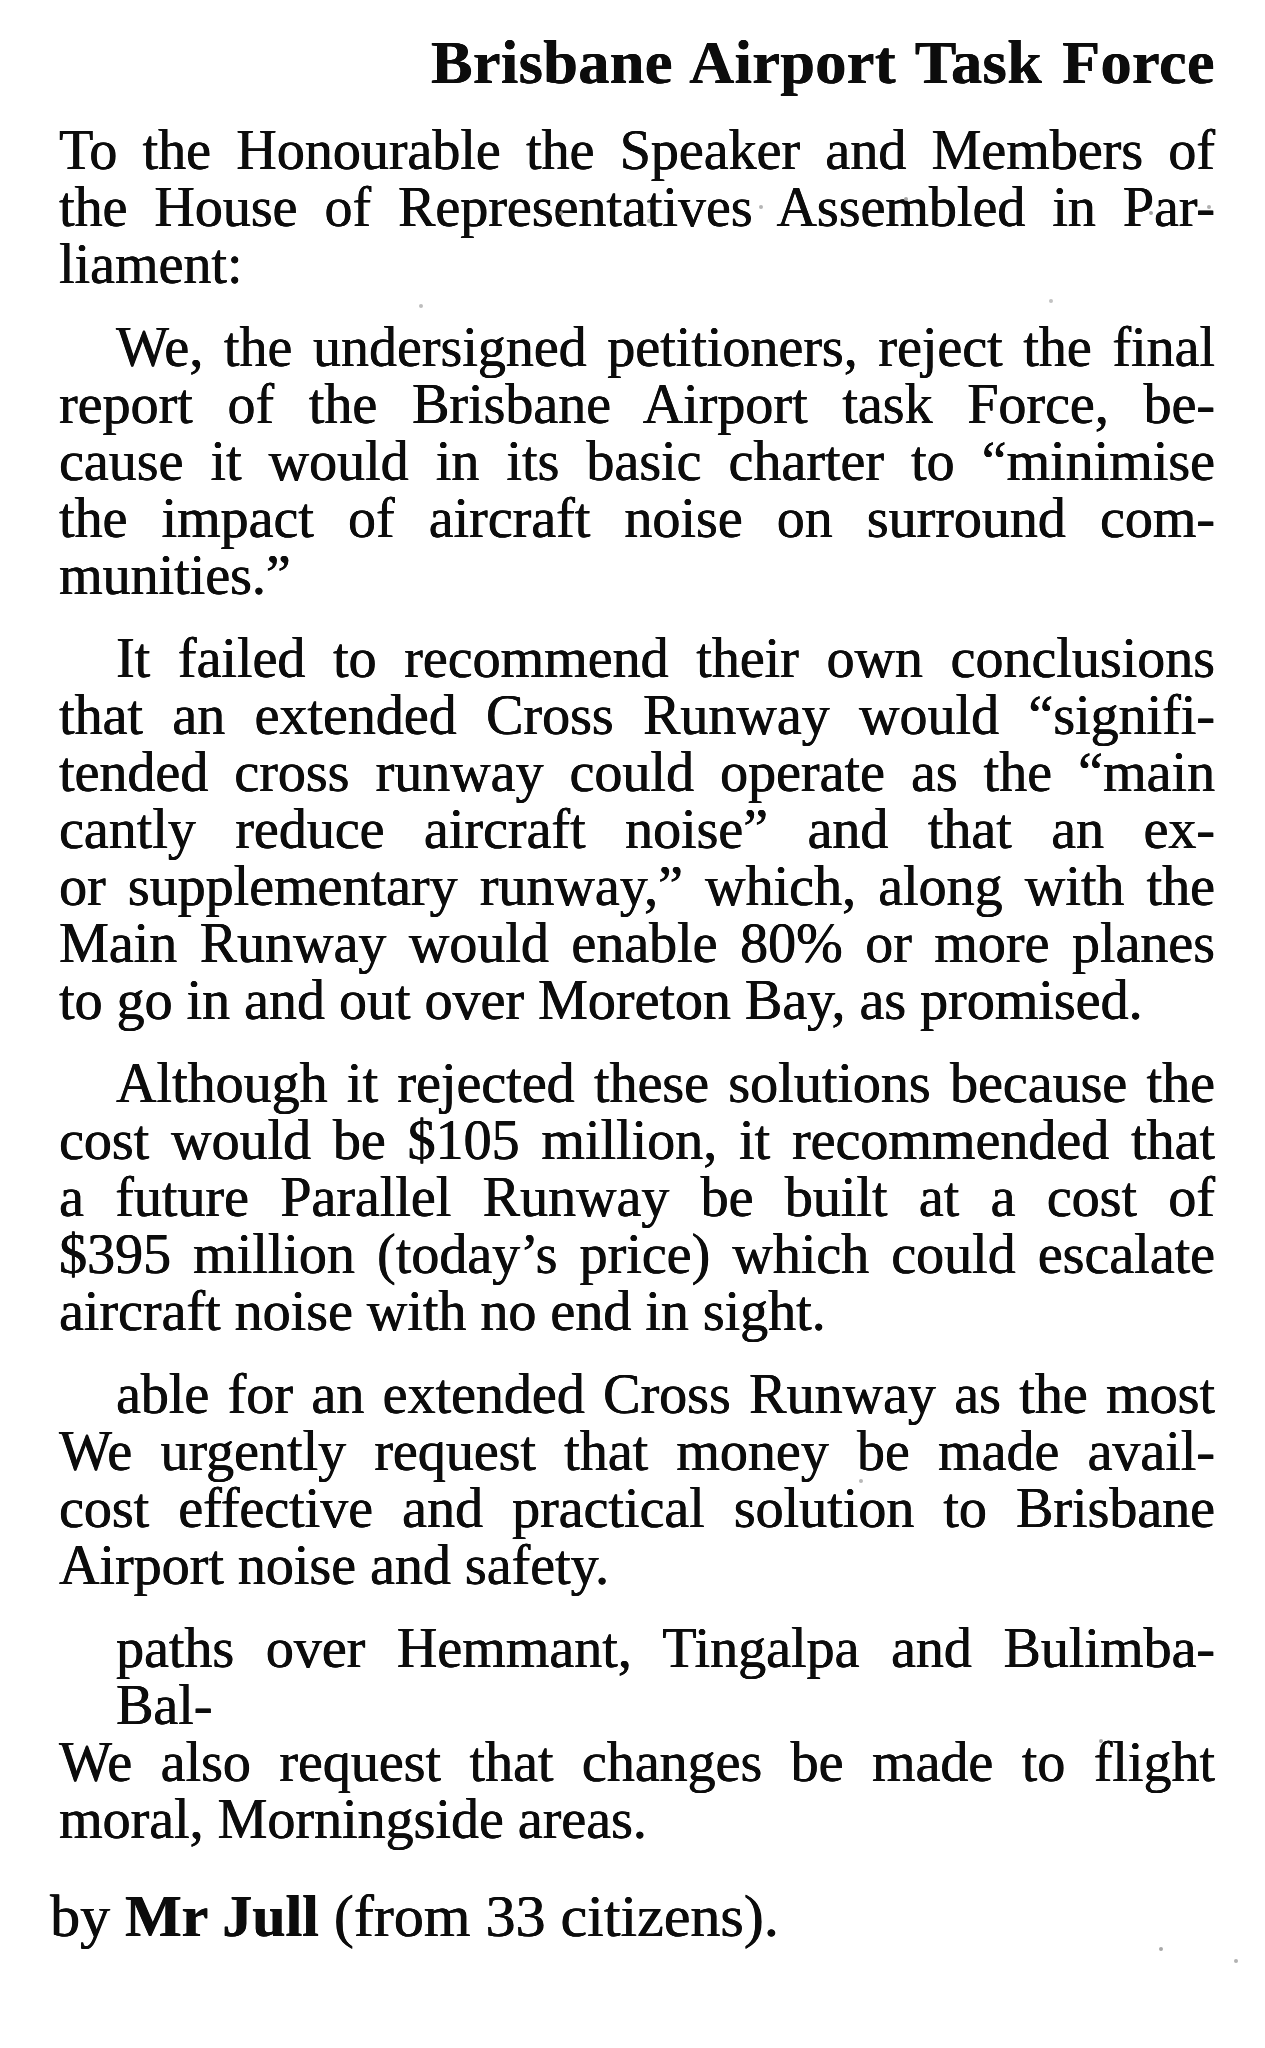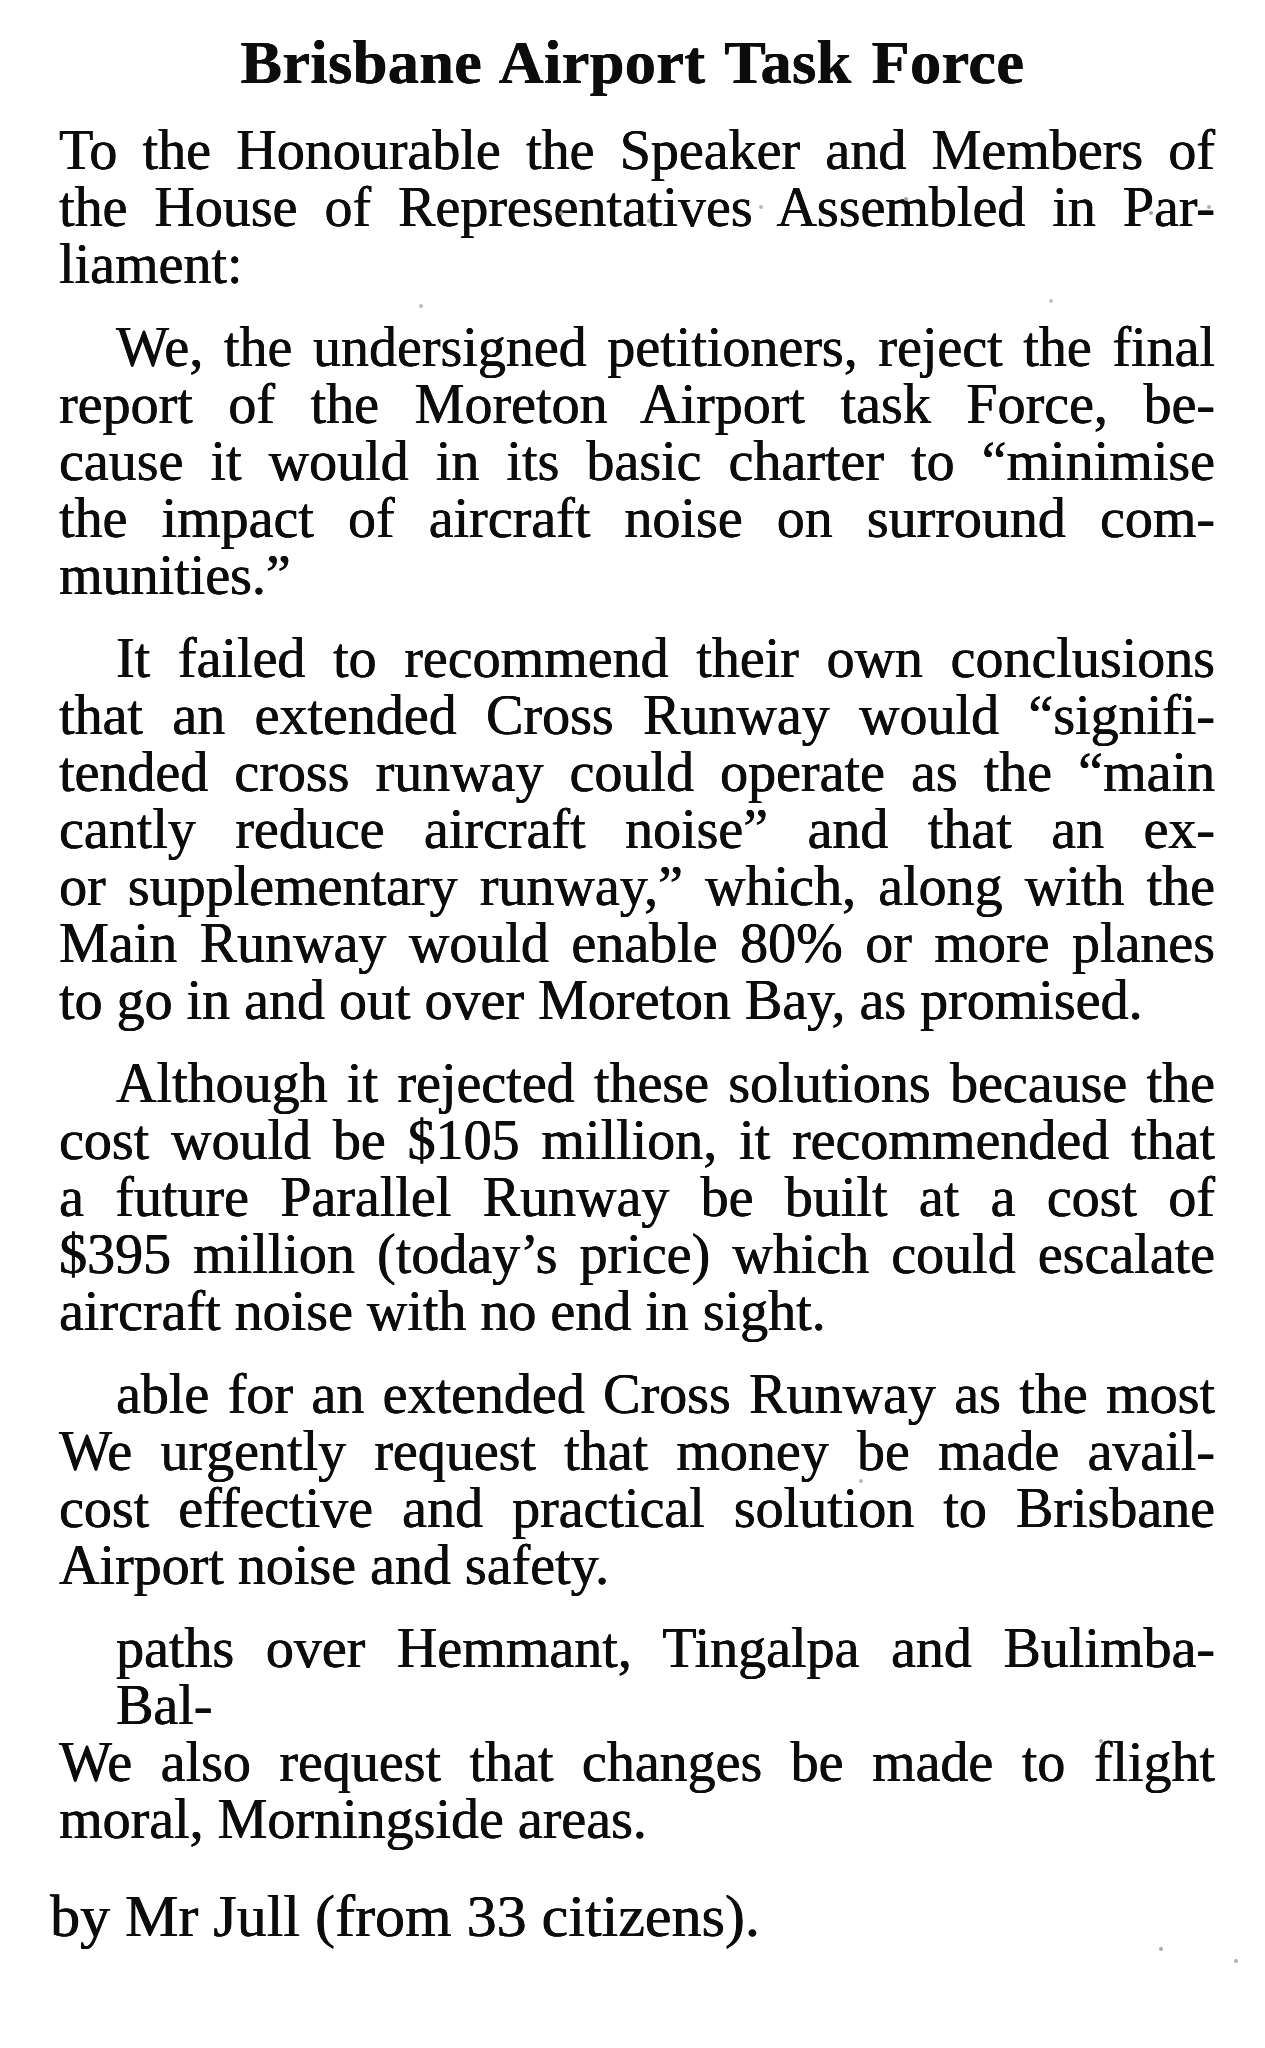--- a/index.html
+++ b/index.html
@@ -20,21 +20,21 @@
     padding: 24px 50px 0 50px;
     font-family: "Liberation Serif", "DejaVu Serif", serif;
     color: #0c0c0c;
     text-shadow: 0.4px 0 currentColor, -0.3px 0 currentColor;
     position: relative;
   }
   .title {
     font-size: 62px;
     line-height: 76px;
     font-weight: 700;
-    text-align: center;
+    text-align: right;
     margin: 0 0 22px 0;
     letter-spacing: 0.5px;
     word-spacing: 4px;
   }
   .para {
     font-size: 56px;
     line-height: 57px;
     margin: 0 0 26px 9px;
   }
   .para .line {
@@ -46,21 +46,21 @@
   }
   .para.indent .line:first-child {
     padding-left: 57px;
   }
   .byline {
     margin: 32px 0 0 0;
     font-size: 60px;
     line-height: 72px;
   }
   .byline .name {
-    font-weight: 400;
+    font-weight: 700;
     text-align: center;
   }
   
   .noise {
     position: absolute;
     top: 0; left: 0;
     width: 2px; height: 2px;
     border-radius: 50%;
     background: transparent;
     box-shadow:
@@ -87,21 +87,21 @@
   <h1 class="title">Brisbane Airport Task Force</h1>
 
   <div>
       <div class="para">
         <div class="line">To the Honourable the Speaker and Members of</div>
         <div class="line">the House of Representatives Assembled in Par-</div>
         <div class="line">liament:</div>
       </div>
       <div class="para indent">
         <div class="line">We, the undersigned petitioners, reject the final</div>
-        <div class="line">report of the Moreton Airport task Force, be-</div>
+        <div class="line">report of the Brisbane Airport task Force, be-</div>
         <div class="line">cause it would in its basic charter to “minimise</div>
         <div class="line">the impact of aircraft noise on surround com-</div>
         <div class="line">munities.”</div>
       </div>
       <div class="para indent">
         <div class="line">It failed to recommend their own conclusions</div>
         <div class="line">that an extended Cross Runway would “signifi-</div>
         <div class="line">tended cross runway could operate as the “main</div>
         <div class="line">cantly reduce aircraft noise” and that an ex-</div>
         <div class="line">or supplementary runway,” which, along with the</div>

